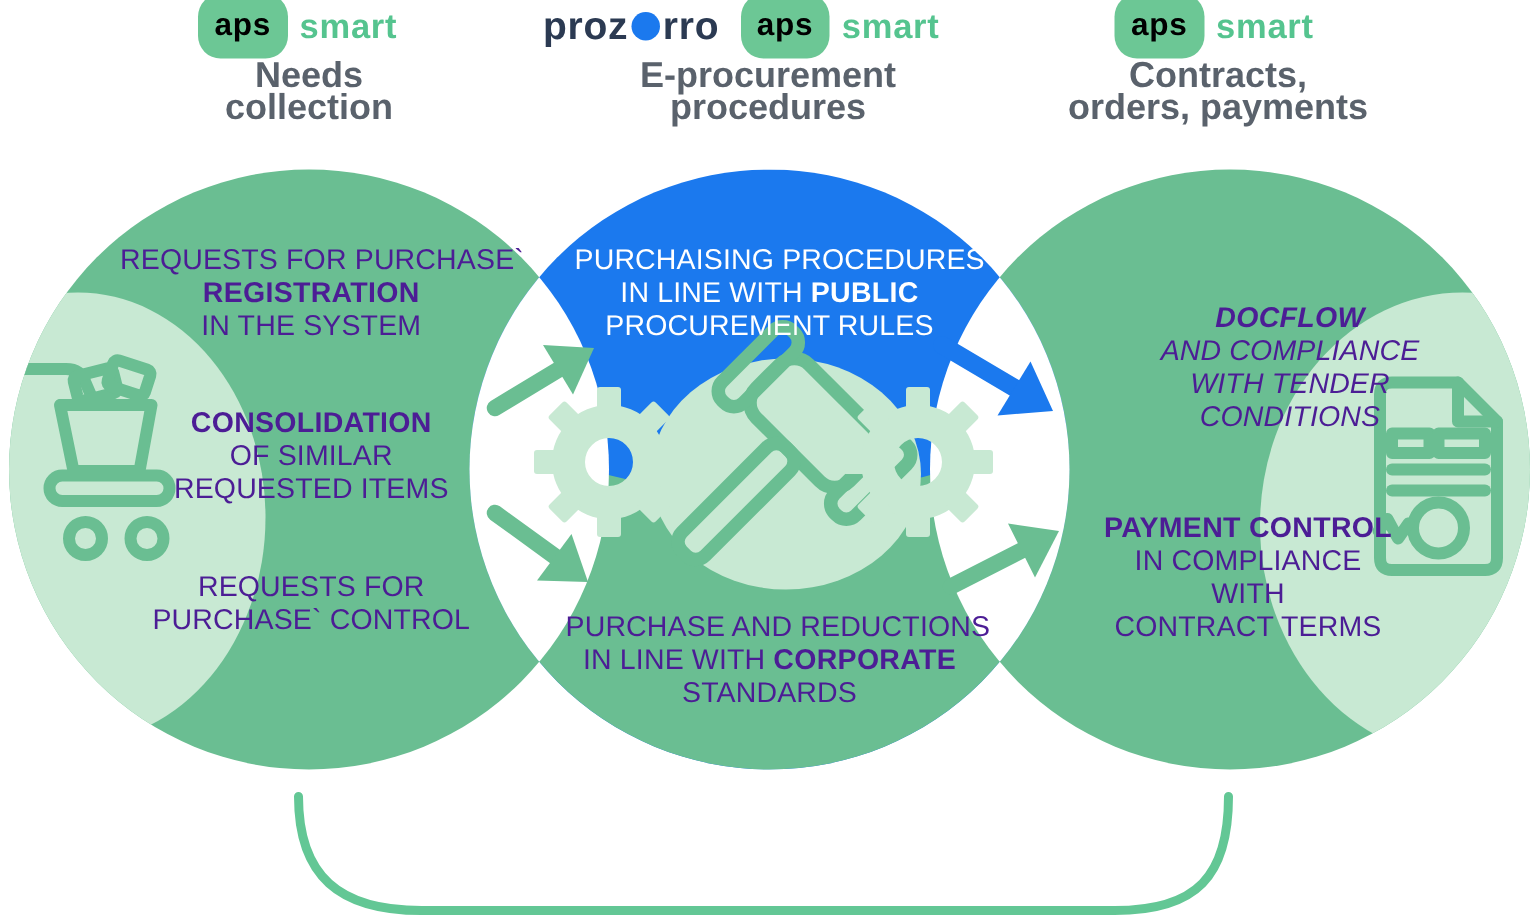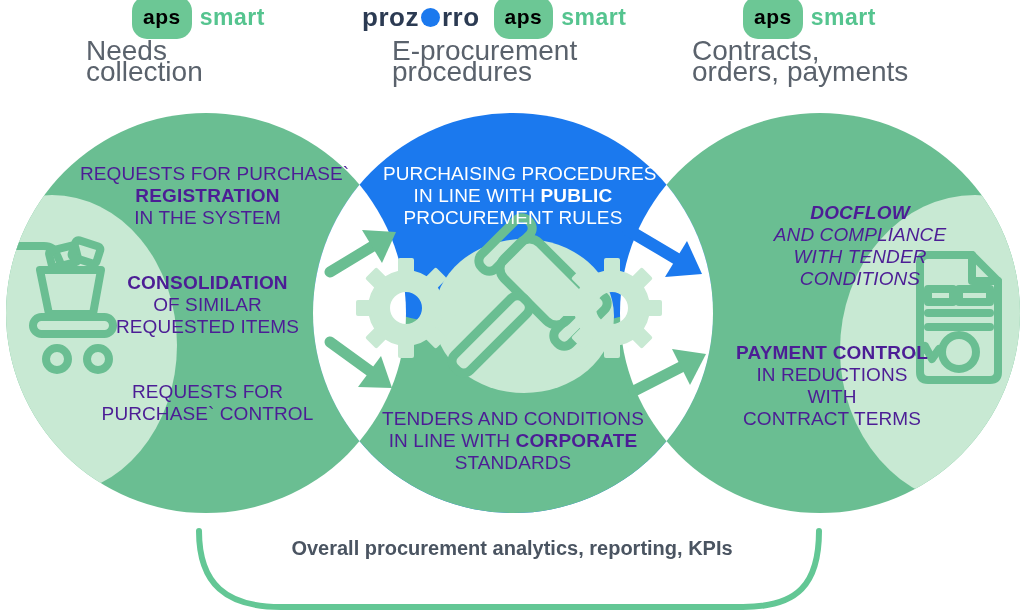--- a/index.html
+++ b/index.html
@@ -9,21 +9,21 @@
   }
   .layer{position:absolute;left:0;top:0;width:1024px;height:616px;}
   
   .logo{position:absolute;display:flex;align-items:center;gap:8px;height:30px;}
   .pill{display:inline-flex;align-items:center;justify-content:center;height:43px;padding:0 11px;
         border-radius:15px;background:#6cc795;color:#000000;font-weight:700;font-size:21px;letter-spacing:.5px;}
   .brand{font-weight:700;font-size:23px;color:#55c48f;letter-spacing:.5px;}
   .prozorro{display:inline-flex;align-items:center;font-weight:700;font-size:26px;color:#2b3a52;letter-spacing:.5px;margin-right:6px;}
   .pdot{width:19px;height:19px;border-radius:50%;background:#1b79ee;margin:0 2px 0 2px;display:inline-block;}
   
-  .cap{position:absolute;width:240px;font-weight:400;font-size:28px;line-height:21px;color:#5a626c;}
+  .cap{position:absolute;width:240px;text-align:center;font-weight:700;font-size:24px;line-height:21px;color:#5a626c;}
   
   .blk{position:absolute;text-align:center;font-size:19px;line-height:22px;color:#4c1d95;letter-spacing:.1px;}
   .blk .b{font-weight:700;letter-spacing:.2px;}
   .on-blue{color:#ffffff;}
   .footer-text{position:absolute;left:212px;top:534px;width:600px;text-align:center;
         font-weight:700;font-size:20px;line-height:29px;color:#4a5461;}
   .tl{white-space:nowrap;}
 </style>
 </head>
 <body>
@@ -181,35 +181,34 @@
       <div class="tl"><span>REQUESTS FOR</span></div>
       <div class="tl"><span>PURCHASE` CONTROL</span></div>
     </div>
 
   <div class="blk on-blue" style="left:383px;top:163px;width:260px;">
       <div class="tl"><span>PURCHAISING PROCEDURES</span></div>
       <div class="tl"><span>IN LINE WITH </span><span class="b">PUBLIC</span></div>
       <div class="tl"><span>PROCUREMENT RULES</span></div>
     </div>
   <div class="blk" style="left:377px;top:408px;width:272px;">
-      <div class="tl"><span>TENDERS AND CONDITIONS</span></div>
+      <div class="tl"><span>PURCHASE AND REDUCTIONS</span></div>
       <div class="tl"><span>IN LINE WITH </span><span class="b">CORPORATE</span></div>
       <div class="tl"><span>STANDARDS</span></div>
     </div>
 
   <div class="blk" style="left:740px;top:202px;width:240px;font-style:italic;">
       <div class="tl"><span class="b">DOCFLOW</span></div>
       <div class="tl"><span>AND COMPLIANCE</span></div>
       <div class="tl"><span>WITH TENDER</span></div>
       <div class="tl"><span>CONDITIONS</span></div>
     </div>
   <div class="blk" style="left:708px;top:342px;width:248px;">
       <div class="tl"><span class="b">PAYMENT CONTROL</span></div>
-      <div class="tl"><span>IN REDUCTIONS</span></div>
+      <div class="tl"><span>IN COMPLIANCE</span></div>
       <div class="tl"><span>WITH</span></div>
       <div class="tl"><span>CONTRACT TERMS</span></div>
     </div>
 
   <div class="footer-text">
-      <div class="tl"><span>Overall procurement analytics, reporting, KPIs</span></div>
     </div>
 
 </div>
 
 </body></html>

